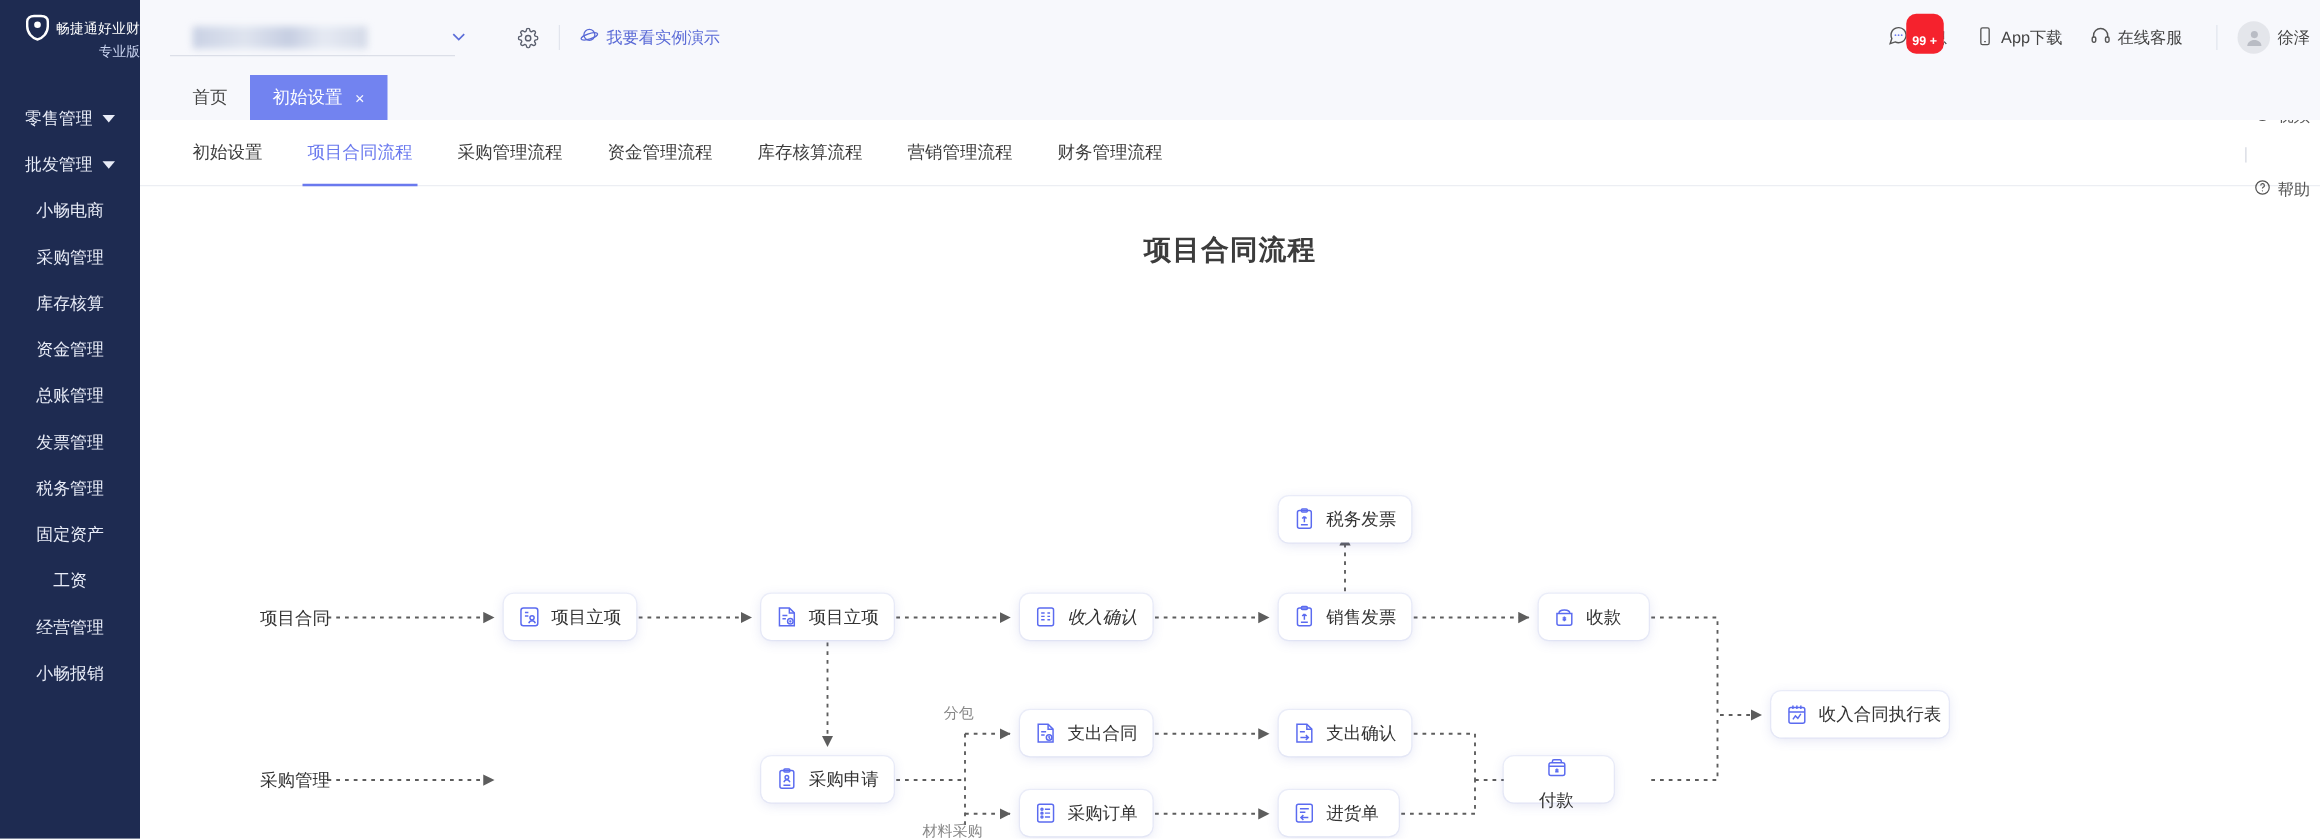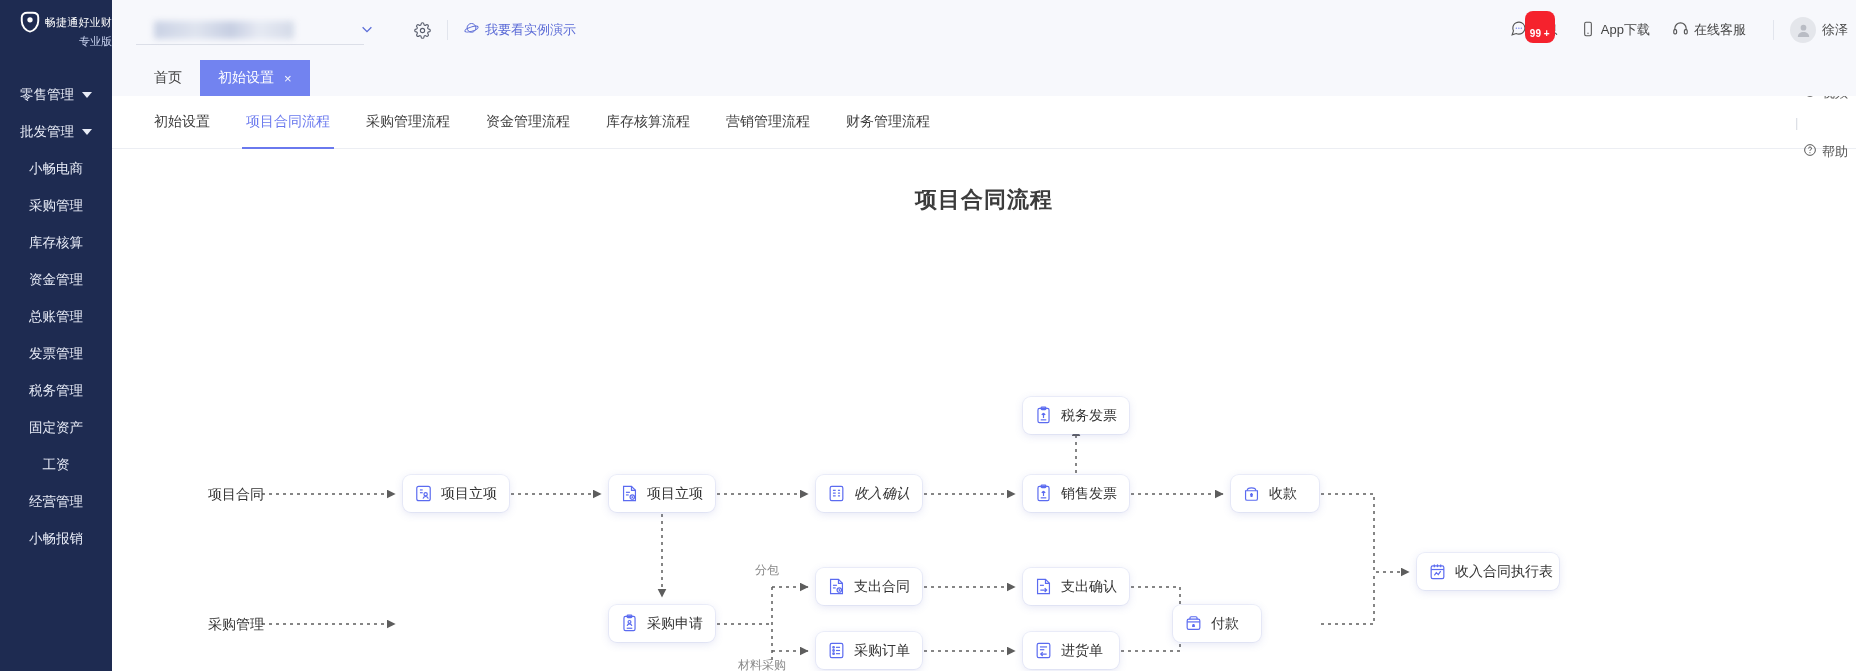--- a/index.html
+++ b/index.html
@@ -495,21 +495,21 @@
             <svg width="19" height="19" viewBox="0 0 24 24" fill="none" stroke="#5b6bf0" stroke-width="1.5">
               <rect x="4" y="3" width="16" height="18" rx="2"></rect>
               <line x1="7.5" y1="7.5" x2="16.5" y2="7.5"></line>
                 <line x1="7.5" y1="11" x2="13" y2="11"></line>
               <path d="M16 16.5H8.5M11 14l-2.5 2.5L11 19"></path>
             </svg>
           </span>
           <span>进货单</span>
         </div>
 
-        <div class="node" style="left:1061px; top:380px; width:88px;">
+        <div class="node" style="left:1091px; top:380px; width:88px;flex-direction:column;">
           <span class="ico">
             <svg width="19" height="19" viewBox="0 0 24 24" fill="none" stroke="#5b6bf0" stroke-width="1.5">
               <rect x="4" y="6.5" width="16" height="13" rx="2"></rect>
               <path d="M7.5 6.5V5a1.5 1.5 0 0 1 1.5-1.5h6A1.5 1.5 0 0 1 16.5 5v1.5"></path>
               <line x1="4" y1="10" x2="20" y2="10"></line>
               <path d="M12 12.5v4M10.3 14h3.4M10.3 15.6h3.4"></path>
             </svg>
           </span>
           <span>付款</span>
         </div>

